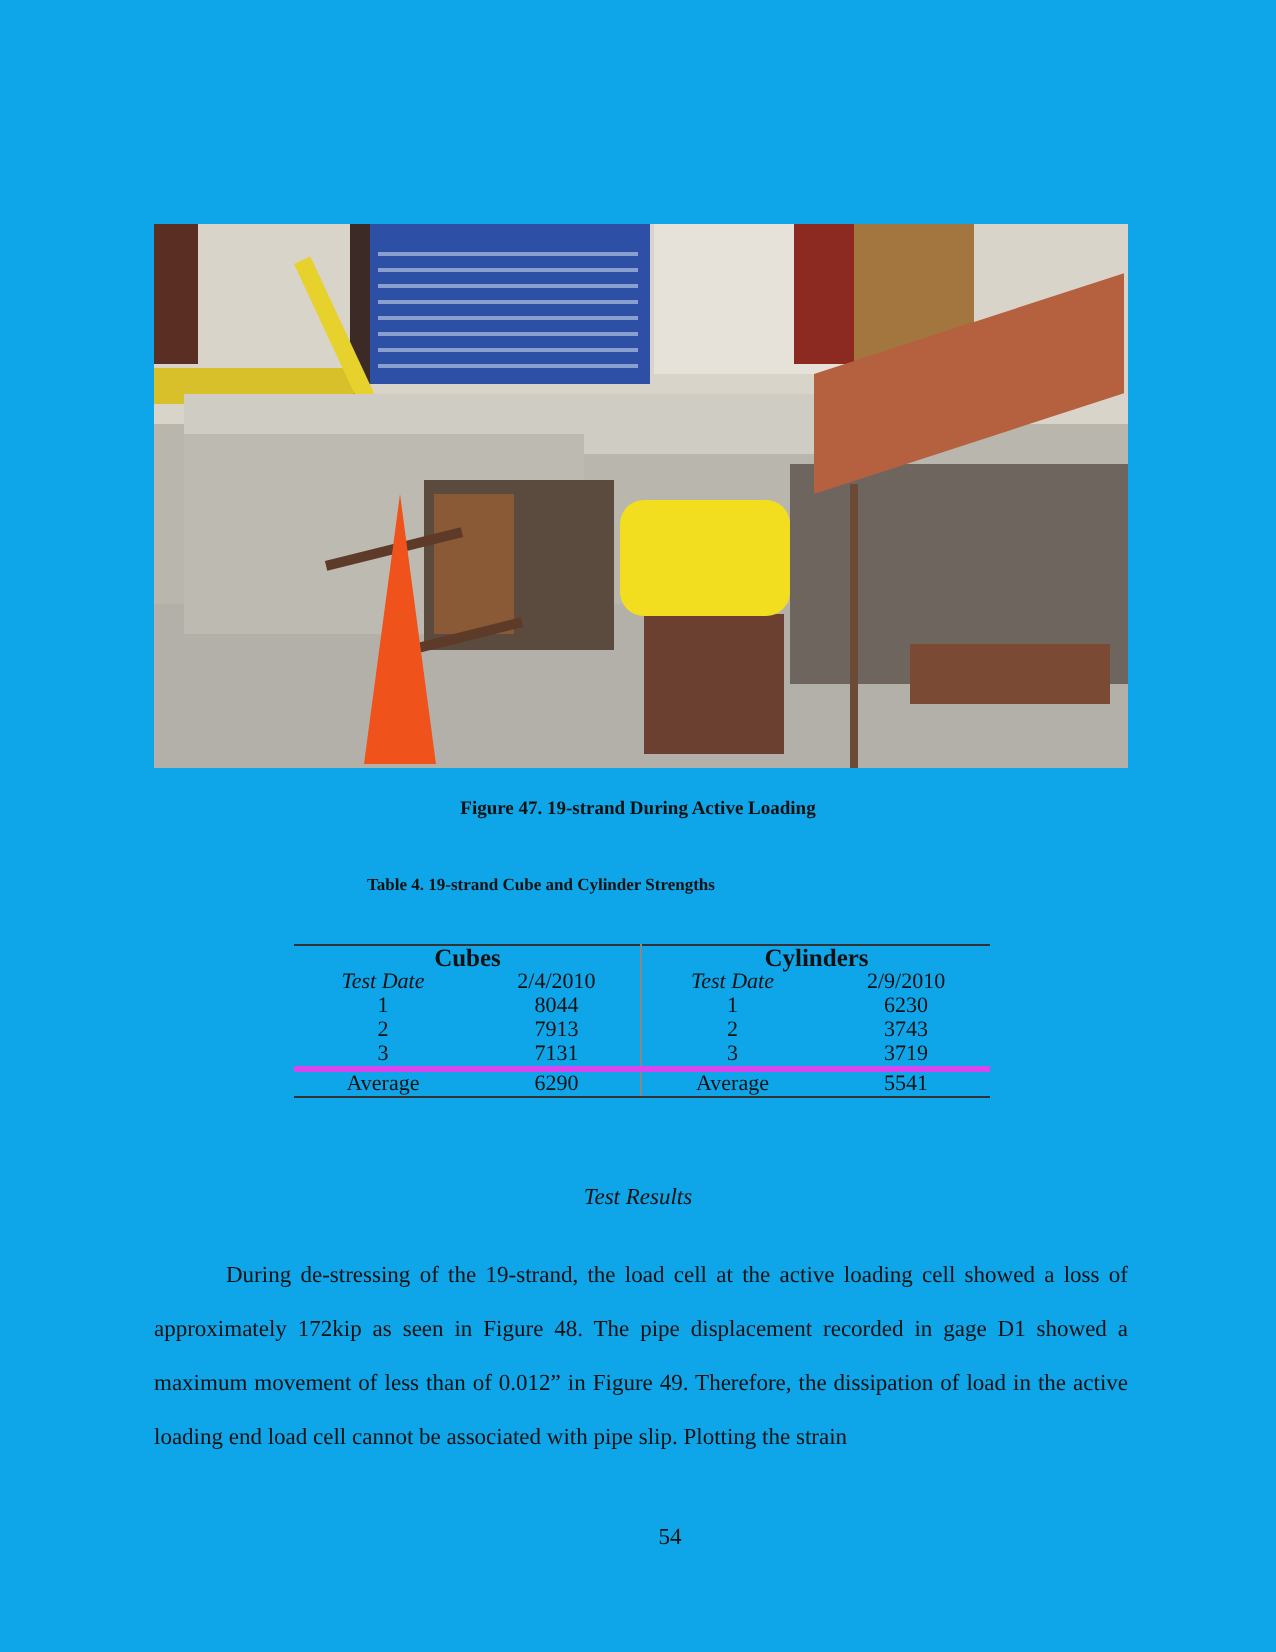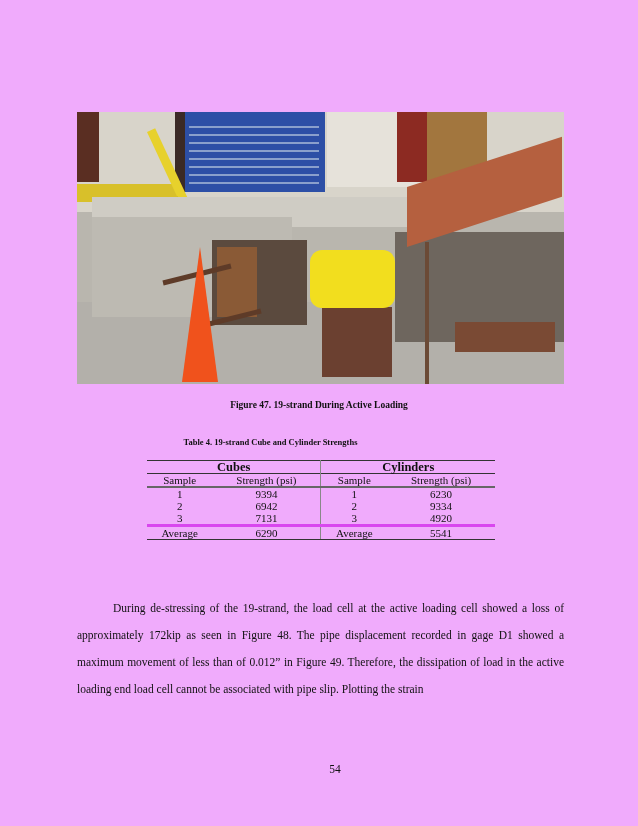--- a/index.html
+++ b/index.html
@@ -1,43 +1,43 @@
 <!DOCTYPE html>
 <html><head>
 <meta charset="utf-8">
 <style>
   html, body { margin: 0; padding: 0; background: #ffffff; }
   body { width: 638px; height: 826px; position: relative; overflow: hidden;
          font-family: "Liberation Serif", "DejaVu Serif", serif; color: #111; }
-  .page { position: absolute; left: 0; top: 0; width: 638px; height: 826px; background: #f0abfc; text-decoration: underline; }
+  .page { position: absolute; left: 0; top: 0; width: 638px; height: 826px; background: #0ea5e9; text-decoration: underline; }
 
   
   .photo { position: absolute; left: 77px; top: 112px; width: 487px; height: 272px;
            overflow: hidden; background: #b9b6ae; }
   .ph { position: absolute; }
 
   .caption { position: absolute; left: 0; width: 638px; text-align: center;
              top: 400px; font-size: 9.5px; font-weight: bold; }
 
   .tcaption { position: absolute; left: 0; width: 541px; text-align: center;
               top: 437px; font-size: 8.5px; font-weight: bold; }
 
-  table.strengths { position: absolute; left: 147px; top: 460px; width: 348px;
+  table.strengths { position: absolute; left: 147px; top: 472px; width: 348px;
                     border-collapse: collapse; font-size: 11px; line-height: 12px; }
   table.strengths td, table.strengths th { padding: 0; text-align: center; font-weight: normal; }
   table.strengths .grp { font-weight: bold; font-size: 12.5px; border-top: 1px solid #333; }
   table.strengths .sep { border-right: 1px solid #888; }
   table.strengths .date-lbl { font-style: italic; }
   table.strengths tr.colhdr td { border-top: 1px solid #333; border-bottom: 2px solid #666; }
   table.strengths tr.avg td { border-top: 3px solid #d946ef; border-bottom: 1px solid #333; }
 
   .heading { position: absolute; left: 0; width: 638px; top: 593px; text-align: center;
              font-style: italic; font-size: 11.5px; }
 
-  .para { position: absolute; left: 77px; top: 595px; width: 487px; font-size: 11.5px;
+  .para { position: absolute; left: 77px; top: 625px; width: 487px; font-size: 11.5px;
           line-height: 27px; text-align: justify; text-indent: 36px; margin: 0; }
 
   .pagenum { position: absolute; left: 0; width: 638px; top: 763px; text-align: center; font-size: 11.5px; padding-left: 16px; }
 </style>
 </head>
 <body>
 
 <div class="page">
 
   <div class="photo">
@@ -77,50 +77,51 @@
   <div class="caption">Figure 47. 19-strand During Active Loading</div>
 
   <div class="tcaption">Table 4. 19-strand Cube and Cylinder Strengths</div>
 
   <table class="strengths">
     <tbody>
         <tr>
       <td colspan="2" class="grp sep">Cubes</td>
       <td colspan="2" class="grp">Cylinders</td>
     </tr>
-    <tr class="colhdr">
-      <td>Sample</td>
-      <td class="sep">Strength (psi)</td>
-      <td>Sample</td>
-      <td>Strength (psi)</td>
+    <tr>
+      <td class="date-lbl">Test Date</td>
+      <td class="sep">2/4/2010</td>
+      <td class="date-lbl">Test Date</td>
+      <td>2/9/2010</td>
     </tr>
     <tr>
       <td>1</td>
-      <td class="sep">9394</td>
+      <td class="sep">8044</td>
       <td>1</td>
       <td>6230</td>
     </tr>
     <tr>
       <td>2</td>
-      <td class="sep">6942</td>
+      <td class="sep">7913</td>
       <td>2</td>
-      <td>9334</td>
+      <td>3743</td>
     </tr>
     <tr>
       <td>3</td>
       <td class="sep">7131</td>
       <td>3</td>
-      <td>4920</td>
+      <td>3719</td>
     </tr>
     <tr class="avg">
       <td>Average</td>
       <td class="sep">6290</td>
       <td>Average</td>
       <td>5541</td>
     </tr>
   </tbody>
     </table>
 
+  <div class="heading">Test Results</div>
 
   <p class="para">During de-stressing of the 19-strand, the load cell at the active loading cell showed a loss of approximately 172kip as seen in Figure 48. The pipe displacement recorded in gage D1 showed a maximum movement of less than of 0.012” in Figure 49. Therefore, the dissipation of load in the active loading end load cell cannot be associated with pipe slip. Plotting the strain</p>
 
   <div class="pagenum">54</div>
 </div>
 
 </body></html>

